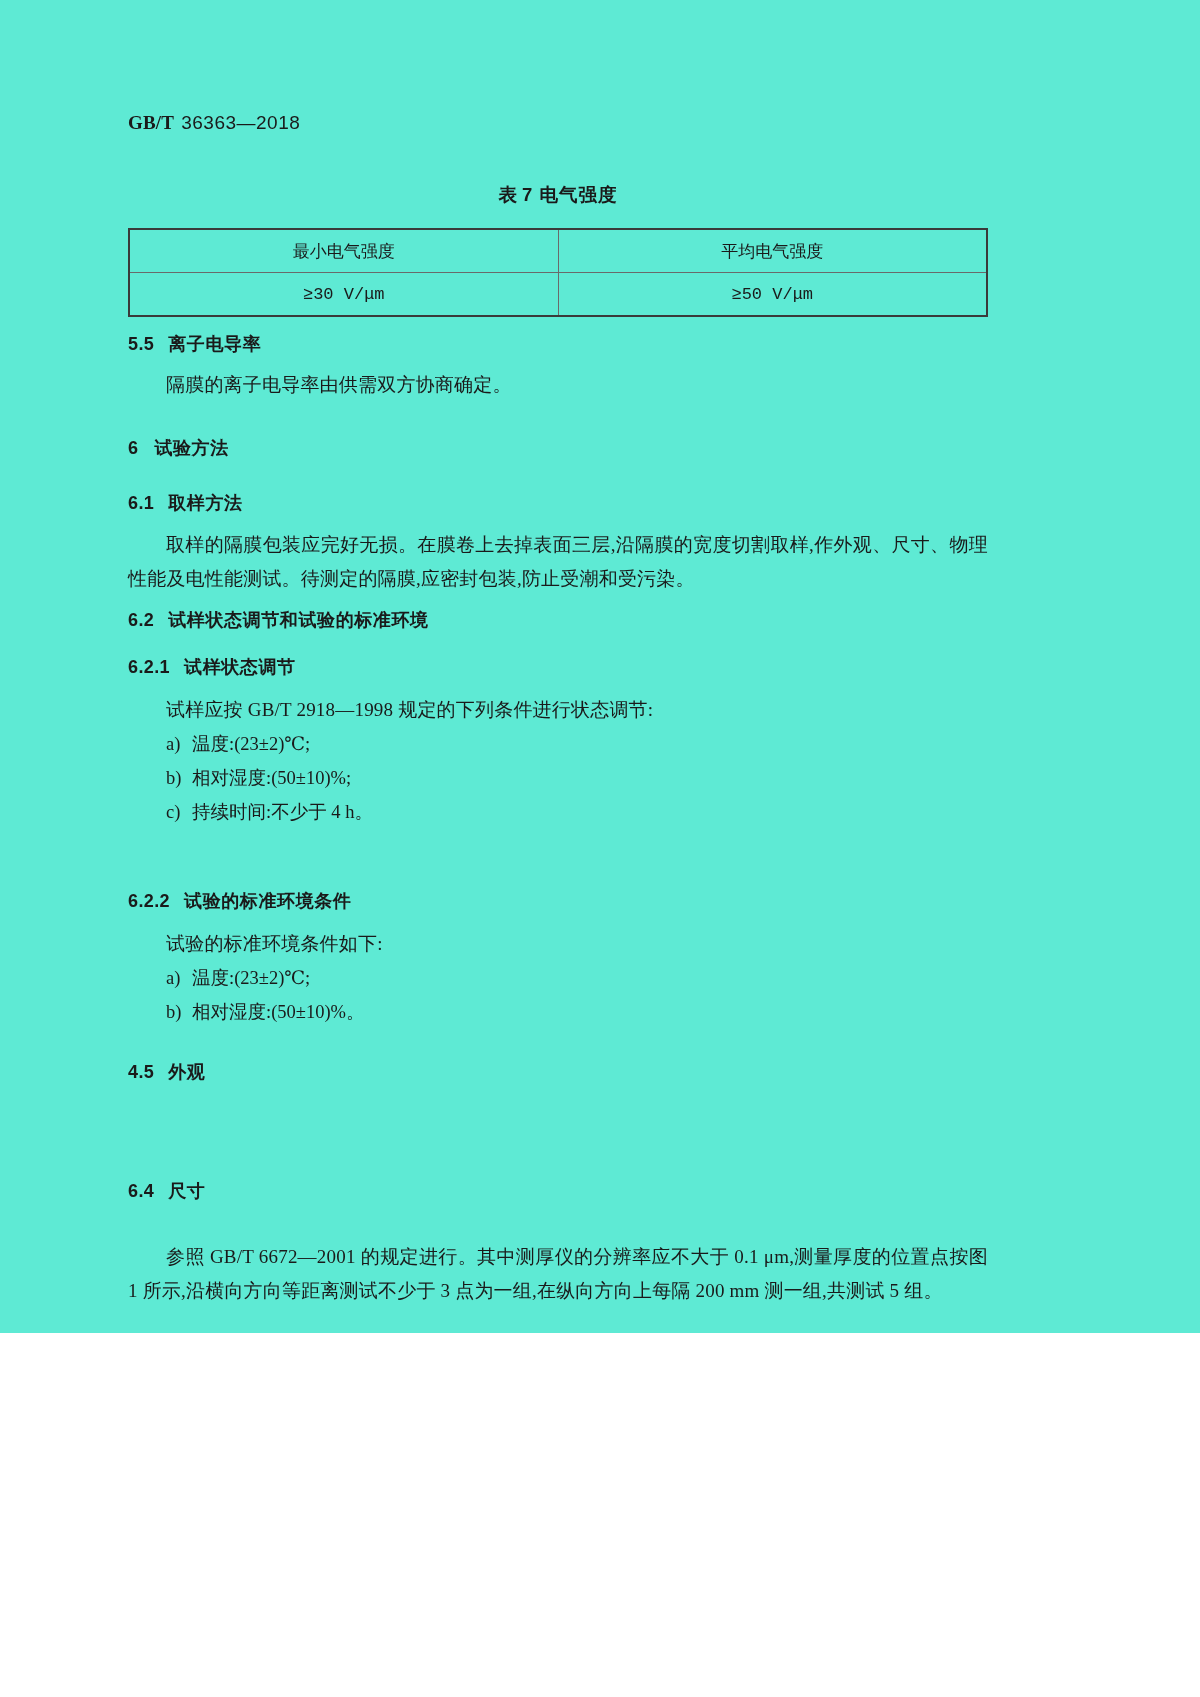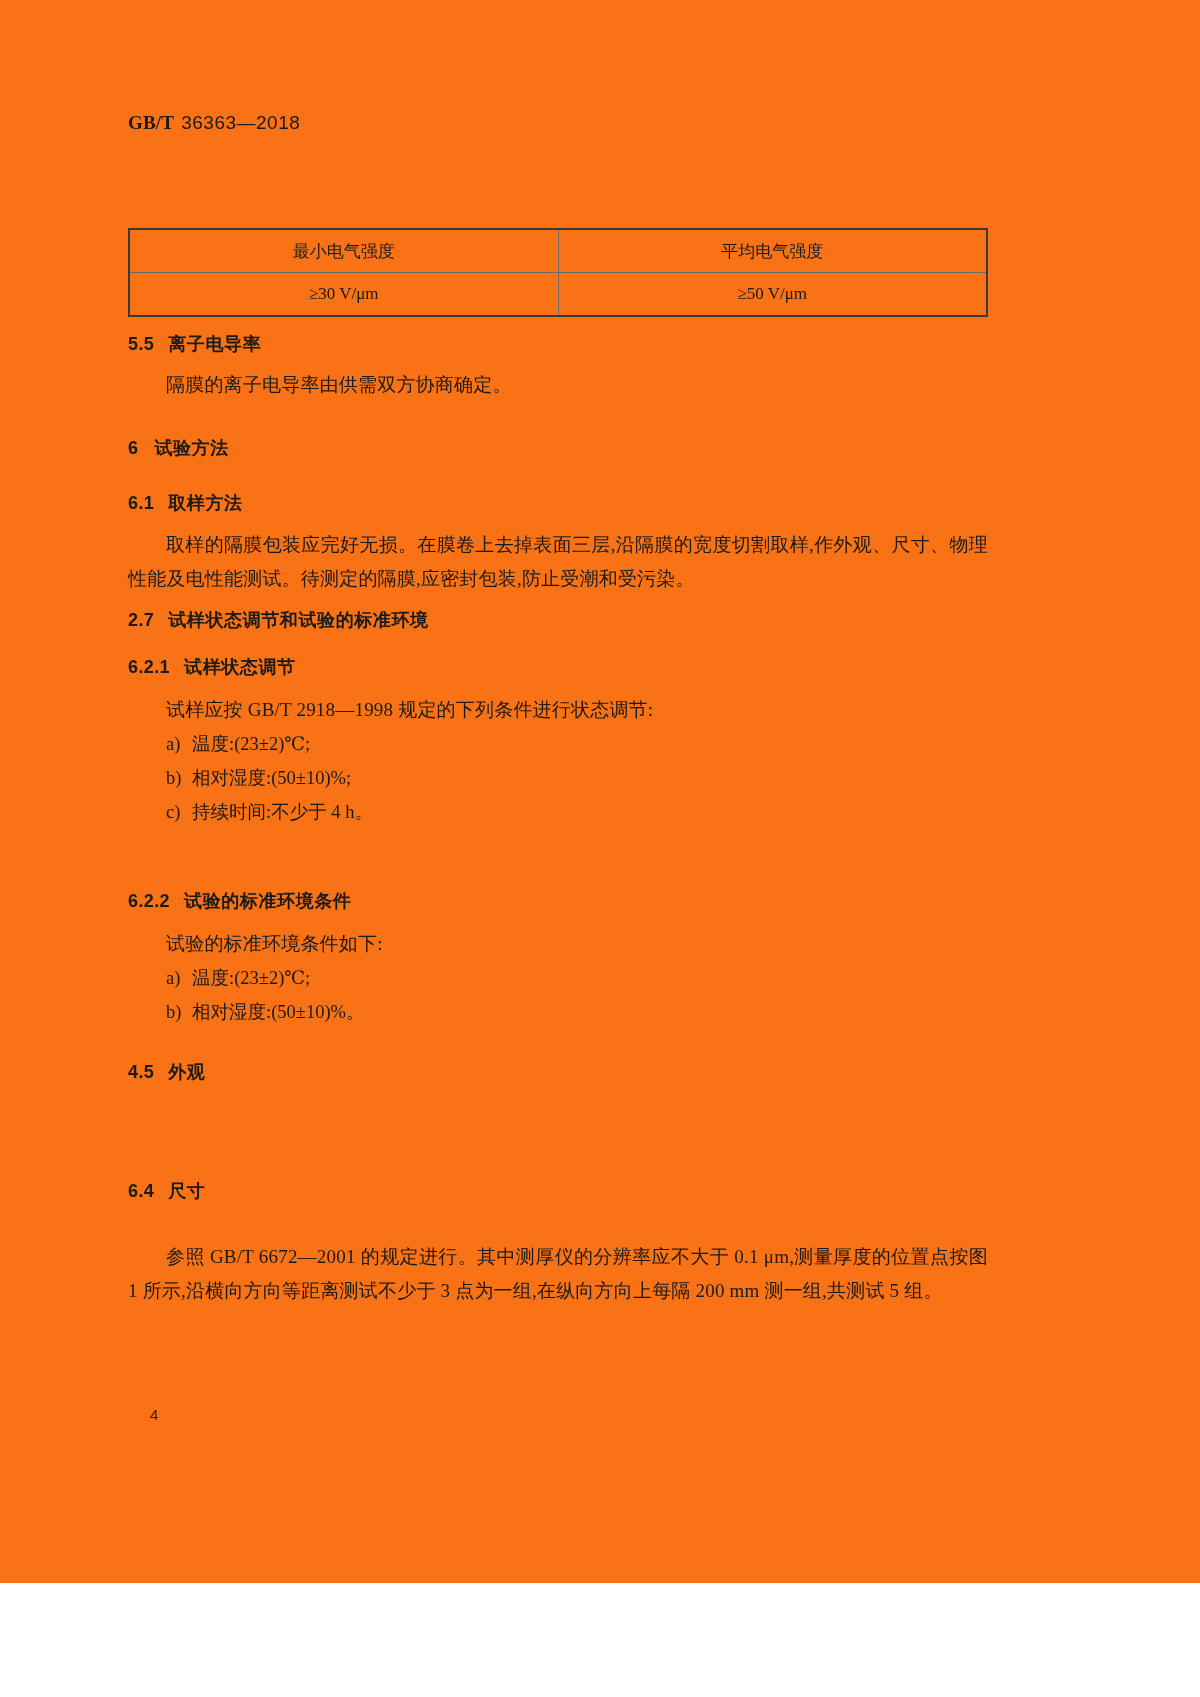--- a/index.html
+++ b/index.html
@@ -7,22 +7,22 @@
     padding: 0;
     background: #ffffff;
   }
   body {
     font-family: "Liberation Serif", "DejaVu Serif", serif;
     color: #1a1a1a;
   }
   .page {
     position: relative;
     width: 1200px;
-    height: 1583px;
-    background: #f97316;
+    height: 1333px;
+    background: #5eead4;
     box-sizing: border-box;
     overflow: hidden;
   }
   .content {
     position: absolute;
     left: 128px;
     top: 0;
     width: 860px;
   }
 
@@ -85,21 +85,21 @@
   }
   table.spec-table tbody td {
     border-bottom: 2px solid #3a3a3a;
     height: 42px;
     font-size: 17px;
   }
   table.spec-table thead th:first-child,
   table.spec-table tbody td:first-child { border-left: 2px solid #3a3a3a; }
   table.spec-table thead th:last-child,
   table.spec-table tbody td:last-child { border-right: 2px solid #3a3a3a; }
-  .val { font-family: Liberation Serif, serif; }
+  .val { font-family: Liberation Mono, monospace; }
 
   
   .h-clause {
     font-family: "Liberation Sans", "DejaVu Sans", sans-serif;
     font-weight: bold;
     font-size: 18px;
     letter-spacing: 0.6px;
     margin: 0;
   }
   .h-clause .num {
@@ -148,20 +148,23 @@
 </style>
 </head>
 <body>
 
 <div class="page">
 
   <div class="page-header">
     <span class="std-prefix">GB/T</span><span class="std-number">36363—2018</span>
   </div>
 
+  <div class="table-caption">
+    <span>表</span><span class="cap-num">7</span><span>电气强度</span>
+  </div>
 
   <table class="spec-table">
     <thead>
       <tr>
         <th>最小电气强度</th>
         <th>平均电气强度</th>
       </tr>
     </thead>
     <tbody>
       <tr>
@@ -188,21 +191,21 @@
 
     <div class="blk" style="top:491px">
       <div class="h-clause">
         <span class="num">6.1</span><span class="title">取样方法</span>
       </div>
       <p class="body-text indent" style="margin-top:13px">取样的隔膜包装应完好无损。在膜卷上去掉表面三层,沿隔膜的宽度切割取样,作外观、尺寸、物理性能及电性能测试。待测定的隔膜,应密封包装,防止受潮和受污染。</p>
     </div>
 
     <div class="blk" style="top:608px">
       <div class="h-clause">
-        <span class="num">2.7</span><span class="title">试样状态调节和试验的标准环境</span>
+        <span class="num">6.2</span><span class="title">试样状态调节和试验的标准环境</span>
       </div>
     </div>
 
     <div class="blk" style="top:655px">
       <div class="h-clause">
         <span class="num">6.2.1</span><span class="title">试样状态调节</span>
       </div>
       <p class="body-text indent" style="margin-top:14px">试样应按 GB/T 2918—1998 规定的下列条件进行状态调节:</p>
       <div class="list-item">
         <span class="marker">a)</span>

